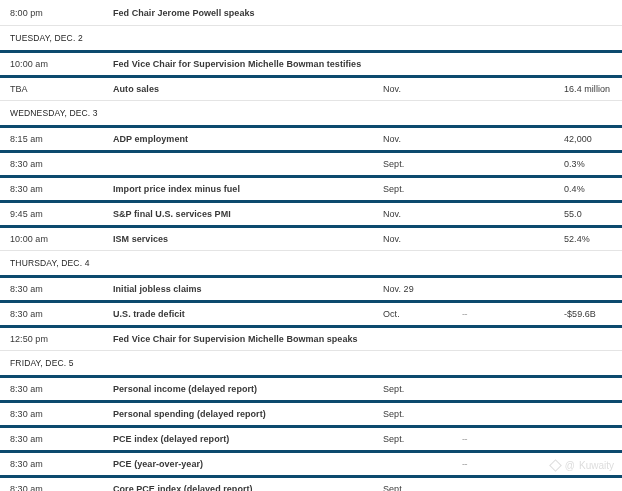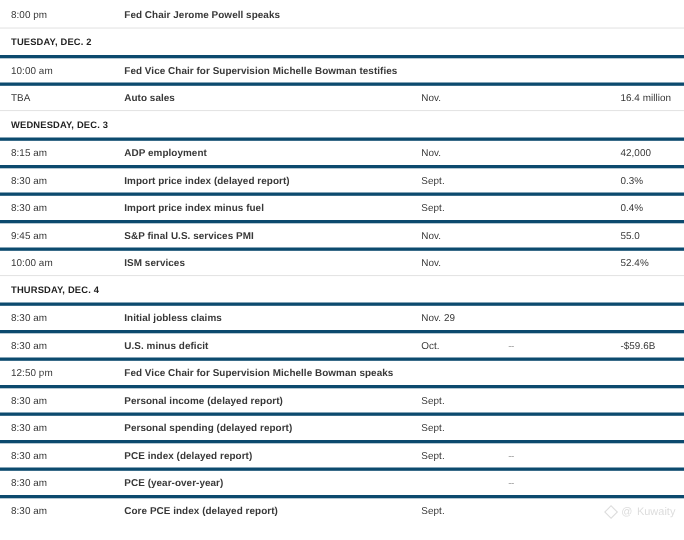--- a/index.html
+++ b/index.html
@@ -23,21 +23,21 @@
     align-items:center;
   }
   .row.first { border-top:none; }
   .row.date-header {
     border-top:1px solid #e4e4e4;
   }
   .row.date-header .date-label {
     position:absolute;
     left:10px;
     font-size:8.5px;
-    font-weight:bold;
+    font-weight:normal;
     letter-spacing:0.15px;
     color:#1f1f1f;
     white-space:nowrap;
   }
   .cell {
     position:absolute;
     font-size:9px;
     color:#383838;
     white-space:nowrap;
     letter-spacing:0.05px;
@@ -108,21 +108,20 @@
         <div class="date-label">WEDNESDAY, DEC. 3</div>
       </div>
       <div class="row">
         <div class="cell c-time">8:15 am</div>
         <div class="cell c-report">ADP employment</div>
         <div class="cell c-period">Nov.</div>
         <div class="cell c-actual">42,000</div>
       </div>
       <div class="row">
         <div class="cell c-time">8:30 am</div>
-        <div class="cell c-report">Import price index (delayed report)</div>
         <div class="cell c-period">Sept.</div>
         <div class="cell c-actual">0.3%</div>
       </div>
       <div class="row">
         <div class="cell c-time">8:30 am</div>
         <div class="cell c-report">Import price index minus fuel</div>
         <div class="cell c-period">Sept.</div>
         <div class="cell c-actual">0.4%</div>
       </div>
       <div class="row">
@@ -140,28 +139,31 @@
       <div class="row date-header">
         <div class="date-label">THURSDAY, DEC. 4</div>
       </div>
       <div class="row">
         <div class="cell c-time">8:30 am</div>
         <div class="cell c-report">Initial jobless claims</div>
         <div class="cell c-period">Nov. 29</div>
       </div>
       <div class="row">
         <div class="cell c-time">8:30 am</div>
-        <div class="cell c-report">U.S. minus deficit</div>
+        <div class="cell c-report">U.S. trade deficit</div>
         <div class="cell c-period">Oct.</div>
         <div class="cell c-forecast dash">--</div>
         <div class="cell c-actual">-$59.6B</div>
       </div>
       <div class="row">
         <div class="cell c-time">12:50 pm</div>
         <div class="cell c-report">Fed Vice Chair for Supervision Michelle Bowman speaks</div>
+      </div>
+      <div class="row date-header">
+        <div class="date-label">FRIDAY, DEC. 5</div>
       </div>
       <div class="row">
         <div class="cell c-time">8:30 am</div>
         <div class="cell c-report">Personal income (delayed report)</div>
         <div class="cell c-period">Sept.</div>
       </div>
       <div class="row">
         <div class="cell c-time">8:30 am</div>
         <div class="cell c-report">Personal spending (delayed report)</div>
         <div class="cell c-period">Sept.</div>

